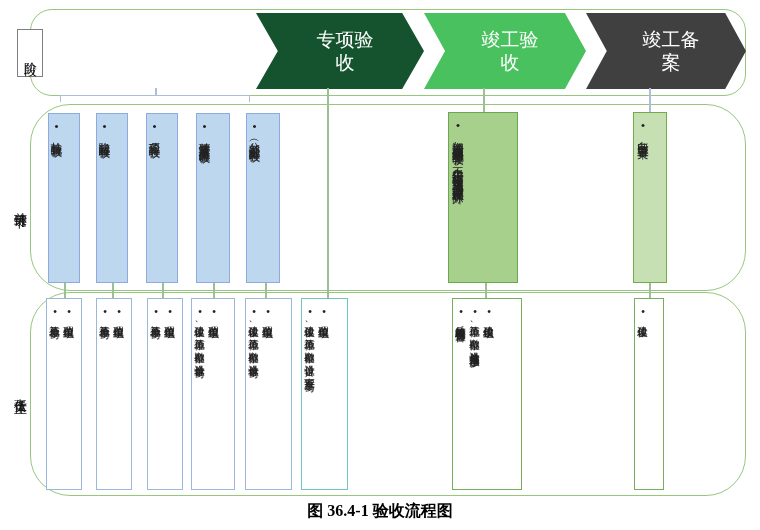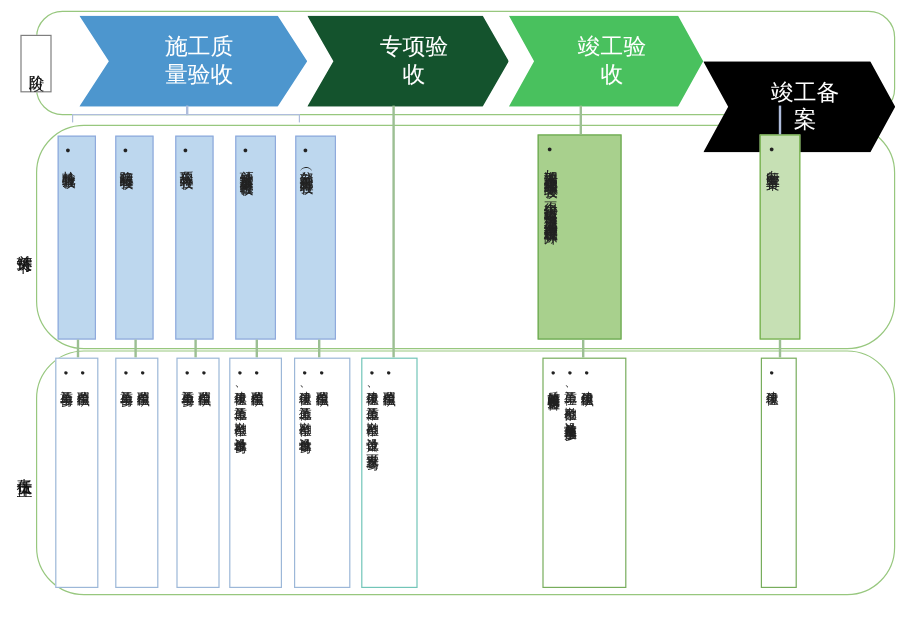--- a/index.html
+++ b/index.html
@@ -51,27 +51,25 @@
   <div class="conn" style="left: 483px; top: 88px; width: 1.5px; height: 24px; background: rgb(156, 191, 147);"></div>
   <div class="conn" style="left: 485px; top: 283px; width: 1.5px; height: 15px; background: rgb(156, 191, 147);"></div>
   <div class="conn" style="left: 649px; top: 88px; width: 1.5px; height: 24px; background: rgb(175, 189, 220);"></div>
   <div class="conn" style="left: 649px; top: 283px; width: 1.5px; height: 15px; background: rgb(156, 191, 147);"></div>
   <div class="conn" style="left: 64px; top: 283px; width: 1.5px; height: 15px; background: rgb(156, 191, 147);"></div>
   <div class="conn" style="left: 112px; top: 283px; width: 1.5px; height: 15px; background: rgb(156, 191, 147);"></div>
   <div class="conn" style="left: 162px; top: 283px; width: 1.5px; height: 15px; background: rgb(156, 191, 147);"></div>
   <div class="conn" style="left: 213px; top: 283px; width: 1.5px; height: 15px; background: rgb(156, 191, 147);"></div>
   <div class="conn" style="left: 265px; top: 283px; width: 1.5px; height: 15px; background: rgb(156, 191, 147);"></div>
 
-  <div class="arrow" style="left: 66px; width: 190px; background: rgb(77, 150, 206);">施工质
-量验收</div>
   <div class="arrow" style="left: 256px; width: 168px; background: #14532d;">专项验
 收</div>
   <div class="arrow" style="left: 424px; width: 162px; background: rgb(73, 193, 94);">竣工验
 收</div>
-  <div class="arrow" style="left: 586px; width: 160px; background: #000000; margin-top: 38px;">竣工备
+  <div class="arrow" style="left: 586px; width: 160px; background: #404040;">竣工备
 案</div>
 
   <div class="kbox" style="left: 48px; width: 32px; background: rgb(189, 215, 238); border-color: rgb(143, 170, 220);">
     <div class="vtext">•检验批验收</div>
   </div>
   <div class="kbox" style="left: 96px; width: 32px; background: rgb(189, 215, 238); border-color: rgb(143, 170, 220);">
     <div class="vtext">•隐蔽过程验收</div>
   </div>
   <div class="kbox" style="left: 146px; width: 32px; background: rgb(189, 215, 238); border-color: rgb(143, 170, 220);">
     <div class="vtext">•分项工程验收</div>
@@ -115,14 +113,15 @@
   </div>
   <div class="rbox" style="left: 452px; width: 70px; border-color: rgb(119, 173, 92);">
     <div class="vtext">•建设单位组织
 •施工单位、勘察单位、设计单位及使用单位参加
 •质监站对竣工验收进行监督</div>
   </div>
   <div class="rbox" style="left: 634px; width: 30px; border-color: rgb(119, 173, 92);">
     <div class="vtext">•建设单位</div>
   </div>
 
+  <div class="caption">图 36.4-1  验收流程图</div>
 
 </div>
 
 </body></html>

